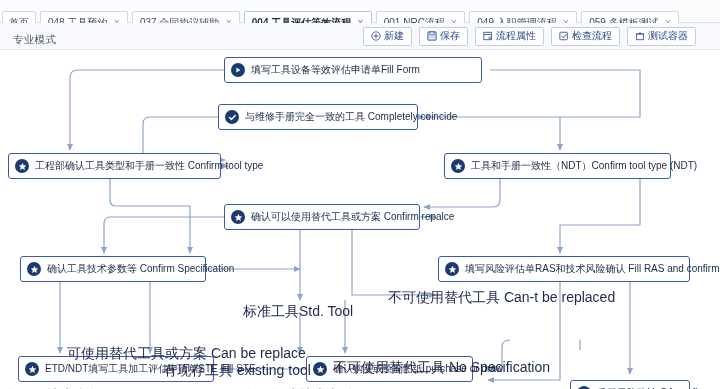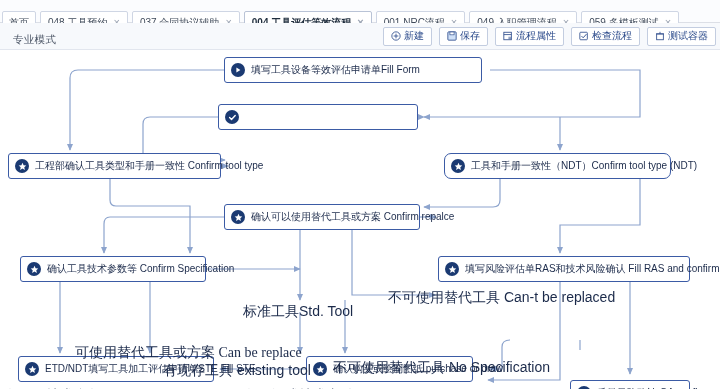--- a/index.html
+++ b/index.html
@@ -48,21 +48,21 @@
     border-bottom: 1px solid #e2e6ee;
     box-sizing: border-box;
     display: flex; align-items: center;
   }
   .mode-label {
     margin-left: 13px; font-size: 10.5px; color: #4b5565;
     letter-spacing: .3px;
     margin-top: 8px;
   }
   .tb-actions {
-    margin-left: auto; margin-right: 4px;
+    margin-left: auto; margin-right: 24px;
     display: flex; align-items: center; gap: 7px;
   }
   .tb-btn {
     display: inline-flex; align-items: center; gap: 3px;
     height: 17px; padding: 0 7px;
     border: 1px solid #c3cde0;
     border-radius: 2px;
     background: #ffffff;
     font-size: 10px; color: #2b4a8b;
     white-space: nowrap; cursor: pointer;
@@ -271,32 +271,33 @@
       </span>
       <span class="nlabel">填写工具设备等效评估申请单Fill Form</span>
     </div>
 
     <div class="node" style="left:218px; top:54px; width:200px;">
       <span class="badge">
         <svg width="9" height="9" viewBox="0 0 9 9">
             <path d="M1.6,4.6 L3.5,6.4 L7.2,2.4" fill="none" stroke="#ffffff" stroke-width="1.4" stroke-linecap="round" stroke-linejoin="round"></path>
           </svg>
       </span>
+      <span class="nlabel">与维修手册完全一致的工具 Completely coincide</span>
     </div>
 
     <div class="node" style="left:8px; top:103px; width:213px;">
       <span class="badge">
         <svg width="9" height="9" viewBox="0 0 10 10">
             <path d="M5,0.8 L6.2,3.5 L9.2,3.8 L7,5.8 L7.6,8.8 L5,7.3 L2.4,8.8 L3,5.8 L0.8,3.8 L3.8,3.5 z" fill="#ffffff"></path>
           </svg>
       </span>
       <span class="nlabel">工程部确认工具类型和手册一致性 Confirm tool type</span>
     </div>
 
-    <div class="node" style="left:444px; top:103px; width:227px;border-radius:7px;">
+    <div class="node" style="left:444px; top:103px; width:227px;">
       <span class="badge">
         <svg width="9" height="9" viewBox="0 0 10 10">
             <path d="M5,0.8 L6.2,3.5 L9.2,3.8 L7,5.8 L7.6,8.8 L5,7.3 L2.4,8.8 L3,5.8 L0.8,3.8 L3.8,3.5 z" fill="#ffffff"></path>
           </svg>
       </span>
       <span class="nlabel">工具和手册一致性（NDT）Confirm tool type (NDT)</span>
     </div>
 
     <div class="node" style="left:20px; top:206px; width:186px;">
       <span class="badge">
@@ -347,20 +348,20 @@
       <span class="badge">
         <svg width="9" height="9" viewBox="0 0 10 10">
             <path d="M5,0.8 L6.2,3.5 L9.2,3.8 L7,5.8 L7.6,8.8 L5,7.3 L2.4,8.8 L3,5.8 L0.8,3.8 L3.8,3.5 z" fill="#ffffff"></path>
           </svg>
       </span>
       <span class="nlabel">质量风险确认 QA confirm</span>
     </div>
 
     <div class="elabel" style="left:243px; top:254px;">标准工具Std. Tool</div>
     <div class="elabel" style="left:388px; top:240px;">不可使用替代工具 Can-t be replaced</div>
-    <div class="elabel" style="left:75px; top:296px;font-family:Liberation Serif, serif;">可使用替代工具或方案 Can be replace</div>
+    <div class="elabel" style="left:67px; top:296px;">可使用替代工具或方案 Can be replace</div>
     <div class="elabel" style="left:163px; top:313px;">有现存工具 existing tool</div>
     <div class="elabel" style="left:333px; top:310px;">不可使用替代工具 No Specification</div>
     <div class="elabel" style="left:4px; top:338px;">有工具技术参数 With Specification</div>
     <div class="elabel" style="left:243px; top:338px;">有图纸或技术文件 With Specification</div>
 
   </div>
 </div>
 
 </body></html>

